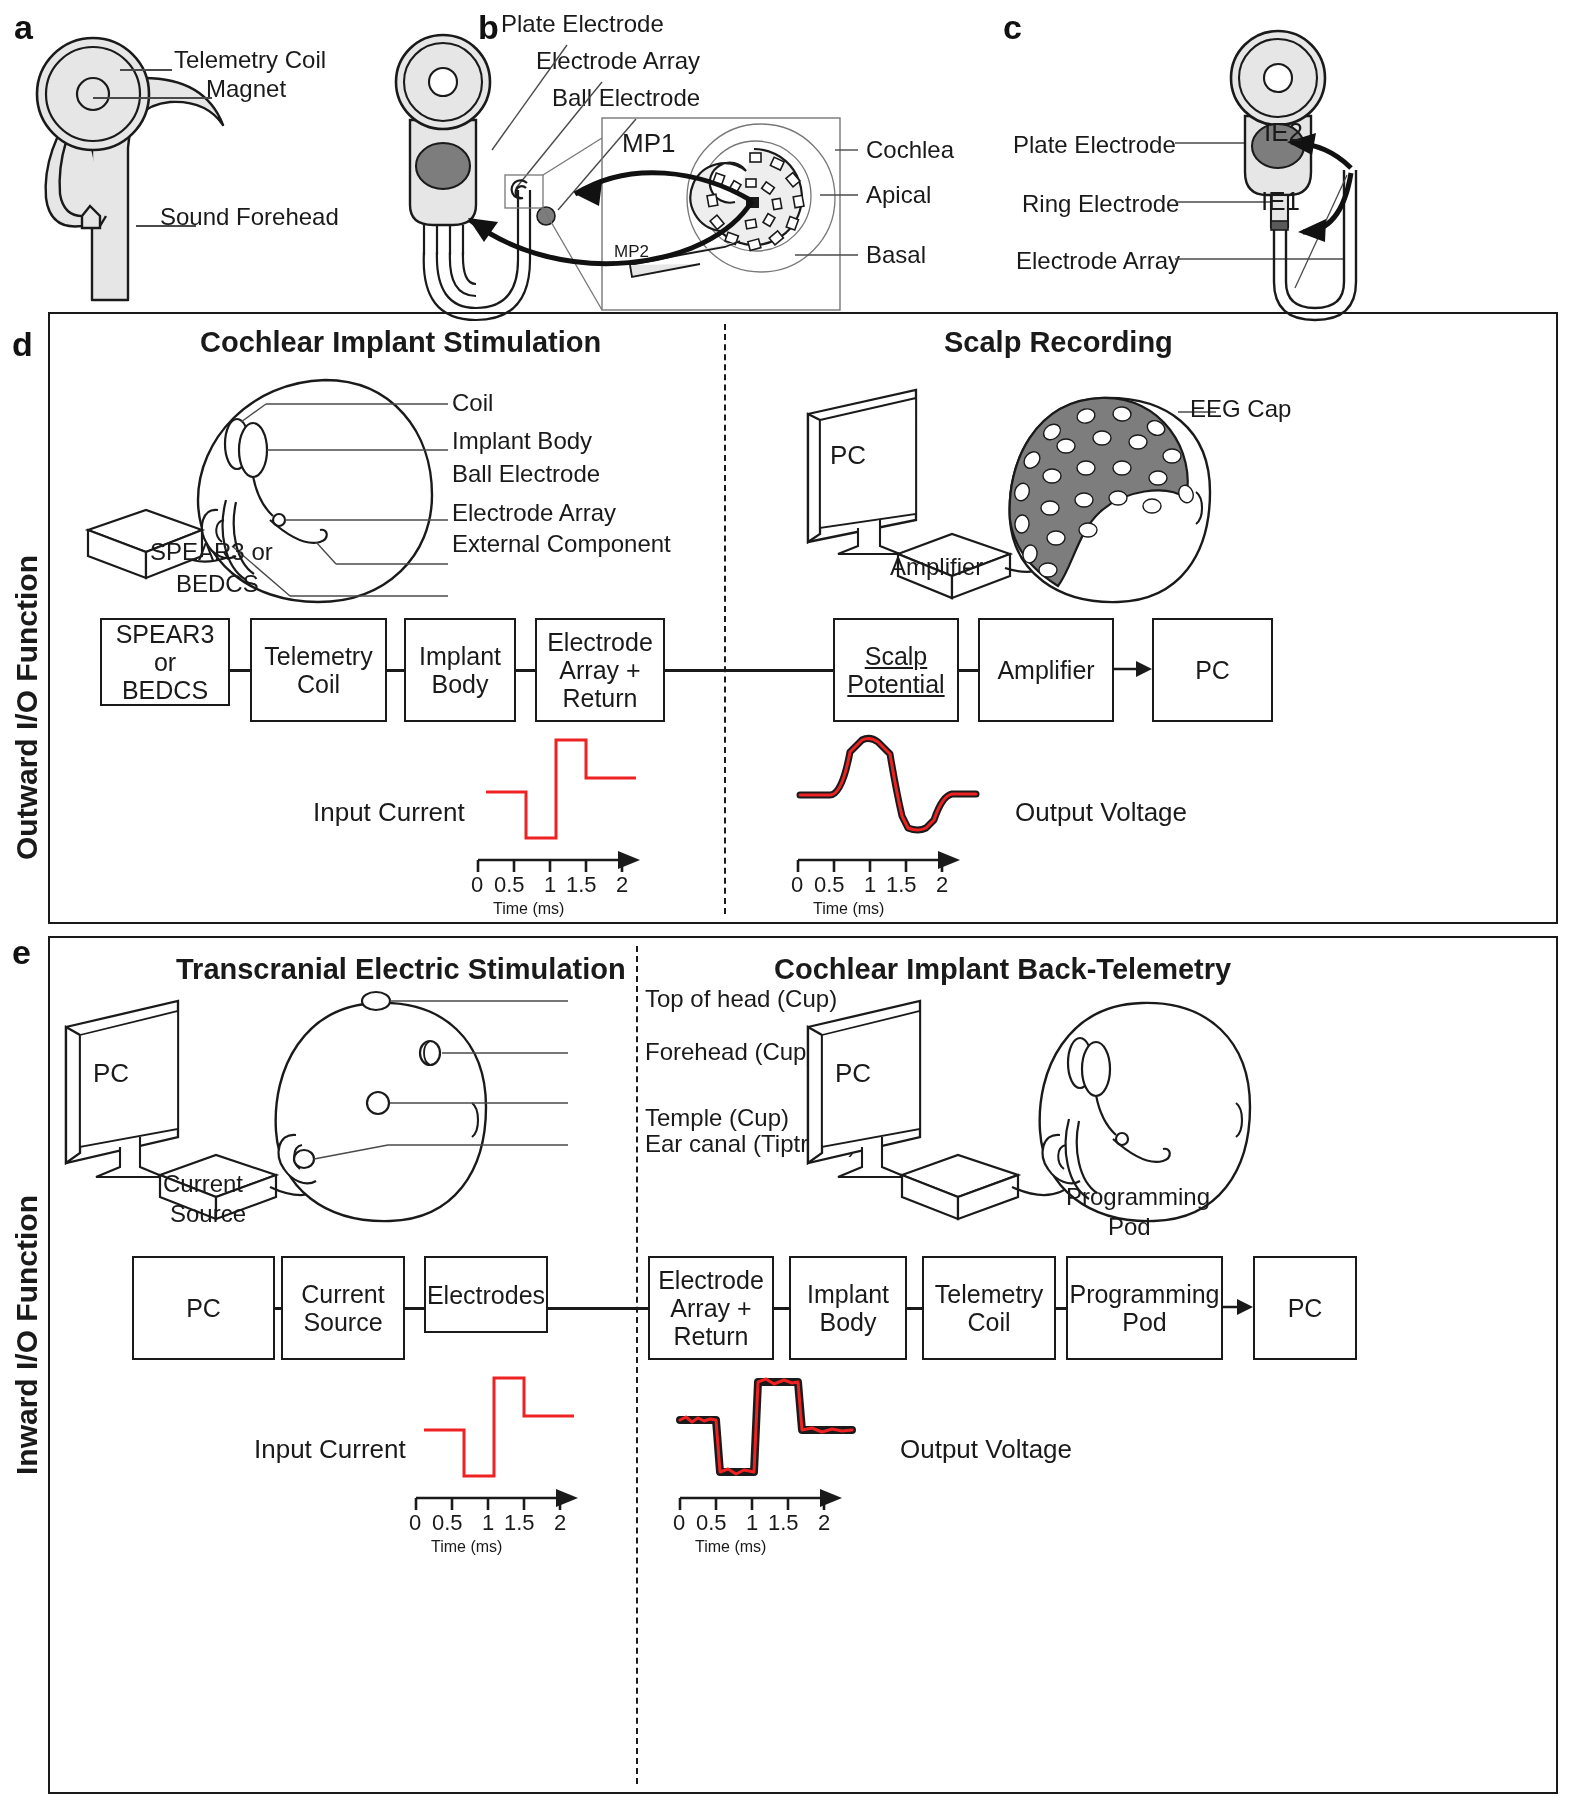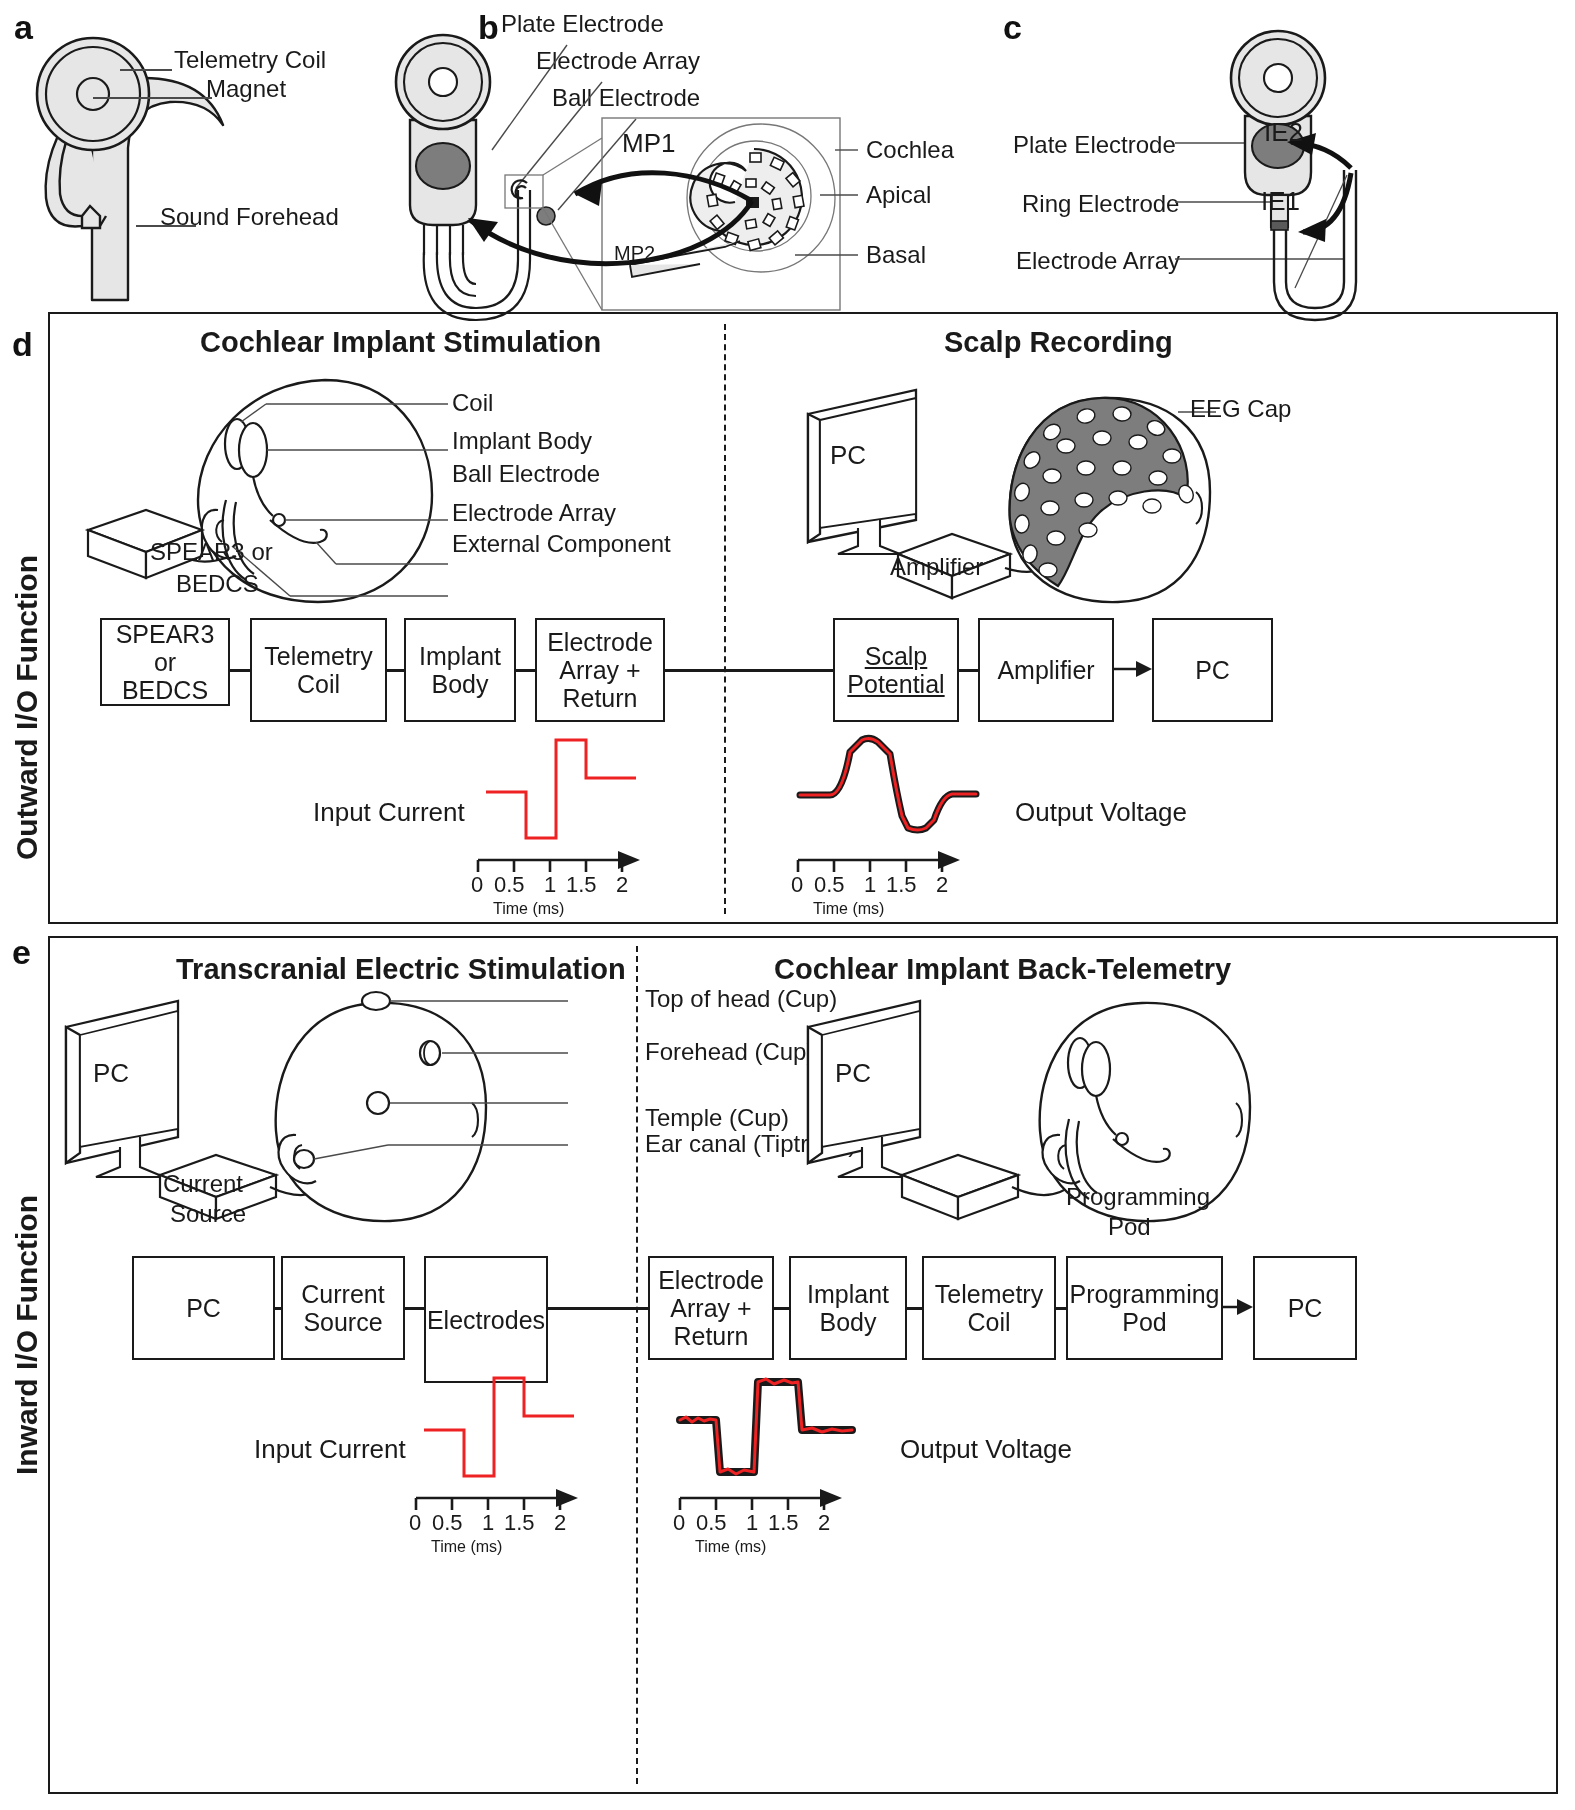--- a/index.html
+++ b/index.html
@@ -114,21 +114,21 @@
 
   <path d="M372,181 C330,250 180,270 90,200" fill="none" stroke="#111" stroke-width="5"></path>
   <polygon points="88,198 118,202 104,222" fill="#111"></polygon>
 
   <line x1="455" y1="130" x2="478" y2="130" stroke="#4a4a4a" stroke-width="1.4"></line>
   <line x1="440" y1="175" x2="478" y2="175" stroke="#4a4a4a" stroke-width="1.4"></line>
   <line x1="415" y1="235" x2="478" y2="235" stroke="#4a4a4a" stroke-width="1.4"></line>
 </svg>
 
 <div class="lbl" style="left:622px;top:128px;font-size:26px;">MP1</div>
-<div class="lbl" style="left:614px;top:242px;font-size:20px;">MP2</div>
+<div class="lbl" style="left:614px;top:242px;font-size:17px;">MP2</div>
 <div class="lbl" style="left:866px;top:136px;">Cochlea</div>
 <div class="lbl" style="left:866px;top:181px;">Apical</div>
 <div class="lbl" style="left:866px;top:241px;">Basal</div>
 
 <div class="panel-letter" style="left:1003px;top:8px;">c</div>
 
 <div class="lbl" style="left:1013px;top:131px;">Plate Electrode</div>
 <div class="lbl" style="left:1022px;top:190px;">Ring Electrode</div>
 <div class="lbl" style="left:1016px;top:247px;">Electrode Array</div>
 
@@ -404,21 +404,21 @@
 <div class="lbl" style="left:835px;top:1058px;font-size:26px;">PC</div>
 <div class="lbl" style="left:1066px;top:1183px;">Programming</div>
 <div class="lbl" style="left:1108px;top:1213px;">Pod</div>
 
 <div class="box" style="left:132px;top:1256px;width:143px;height:104px;">
     <span>PC</span>
   </div>
 <div class="box" style="left:281px;top:1256px;width:124px;height:104px;">
     <span>Current<br>Source</span>
   </div>
-<div class="box" style="left:424px;top:1256px;width:124px;height:127px;">
+<div class="box" style="left:424px;top:1256px;width:124px;height:77px;">
     <span>Electrodes</span>
   </div>
 <div class="box" style="left:648px;top:1256px;width:126px;height:104px;">
     <span>Electrode<br>Array +<br>Return</span>
   </div>
 <div class="box" style="left:789px;top:1256px;width:118px;height:104px;">
     <span>Implant<br>Body</span>
   </div>
 <div class="box" style="left:922px;top:1256px;width:134px;height:104px;">
     <span>Telemetry<br>Coil</span>

